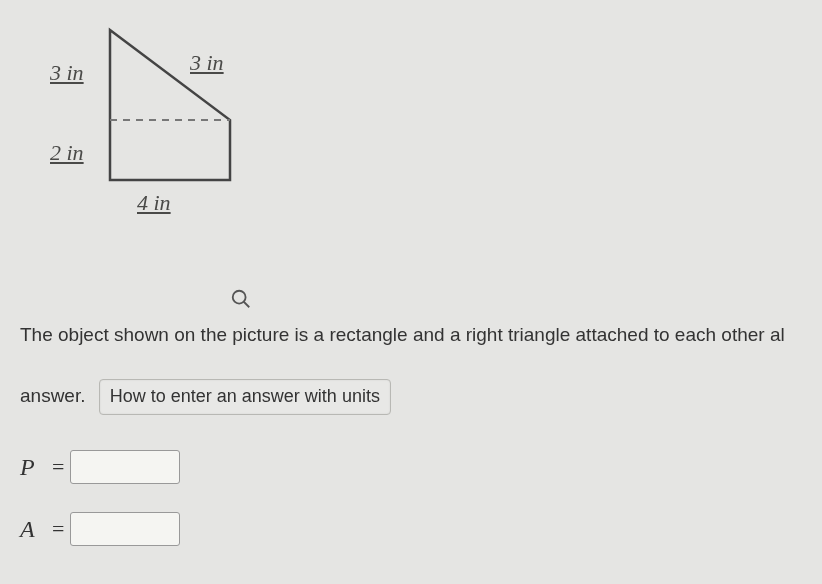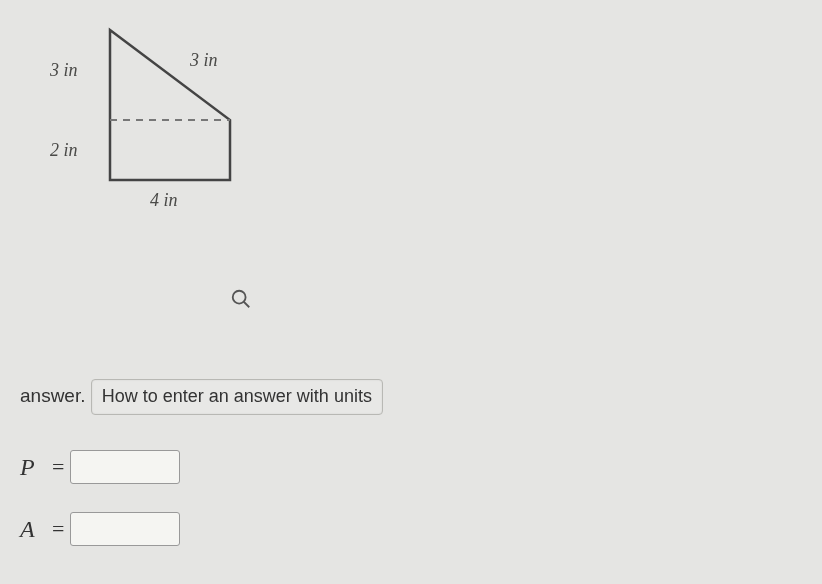--- a/index.html
+++ b/index.html
@@ -15,22 +15,23 @@
     .figure-area {
       position: absolute;
       top: 20px;
       left: 50px;
       width: 280px;
       height: 260px;
     }
     .figure-label {
       position: absolute;
       font-style: italic;
-      font-size: 18px;
+      font-size: 22px;
       color: #4a4a48;
+      text-decoration: underline;
     }
     .search-icon-wrap {
       position: absolute;
       top: 288px;
       left: 230px;
     }
     .search-icon-wrap svg { width: 22px; height: 22px; stroke: #555; stroke-width: 2; fill: none; }
     .question-text {
       position: absolute;
       top: 320px;
@@ -43,21 +44,21 @@
     }
     .answer-inline { display: inline; }
     .units-btn {
       display: inline-block;
       background: #e8e8e6;
       border: 1px solid #b8b8b4;
       border-radius: 4px;
       padding: 3px 10px;
       font-size: 18px;
       color: #333;
-      margin-left: 0;
+      margin-left: 8px;
       box-shadow: inset 0 0 2px rgba(0,0,0,0.1);
     }
     .answer-rows {
       position: absolute;
       top: 450px;
       left: 20px;
     }
     .answer-row {
       display: flex;
       align-items: center;
@@ -92,32 +93,32 @@
 <div class="figure-area">
   <svg width="280" height="260">
 
     <polygon points="60,10 60,160 180,160 180,100 60,10" fill="none" stroke="#444" stroke-width="2.5"></polygon>
 
     <line x1="60" y1="100" x2="180" y2="100" stroke="#777" stroke-width="2" stroke-dasharray="7,6"></line>
   </svg>
   <span class="figure-label" style="left:0px; top:40px;">3 in</span>
   <span class="figure-label" style="left:140px; top:30px;">3 in</span>
   <span class="figure-label" style="left:0px; top:120px;text-align:right;">2 in</span>
-  <span class="figure-label" style="left:100px; top:170px;text-align:center;">4 in</span>
+  <span class="figure-label" style="left:87px; top:170px;text-align:center;">4 in</span>
 </div>
 
 <div class="search-icon-wrap">
   <svg viewBox="0 0 24 24">
       <circle cx="10" cy="10" r="7"></circle>
       <line x1="15" y1="15" x2="21" y2="21"></line>
     </svg>
 </div>
 
 <div class="question-text">
-  <br>
+  <span>The object shown on the picture is a rectangle and a right triangle attached to each other al</span><br>
   <br>
   <span class="answer-inline">answer.</span>
   <span class="units-btn">How to enter an answer with units</span>
 </div>
 
 <div class="answer-rows">
   <div class="answer-row">
     <span class="var-label">P</span>
     <span class="eq-sign">=</span>
     <input class="ans-input" type="text" value="" style="">

